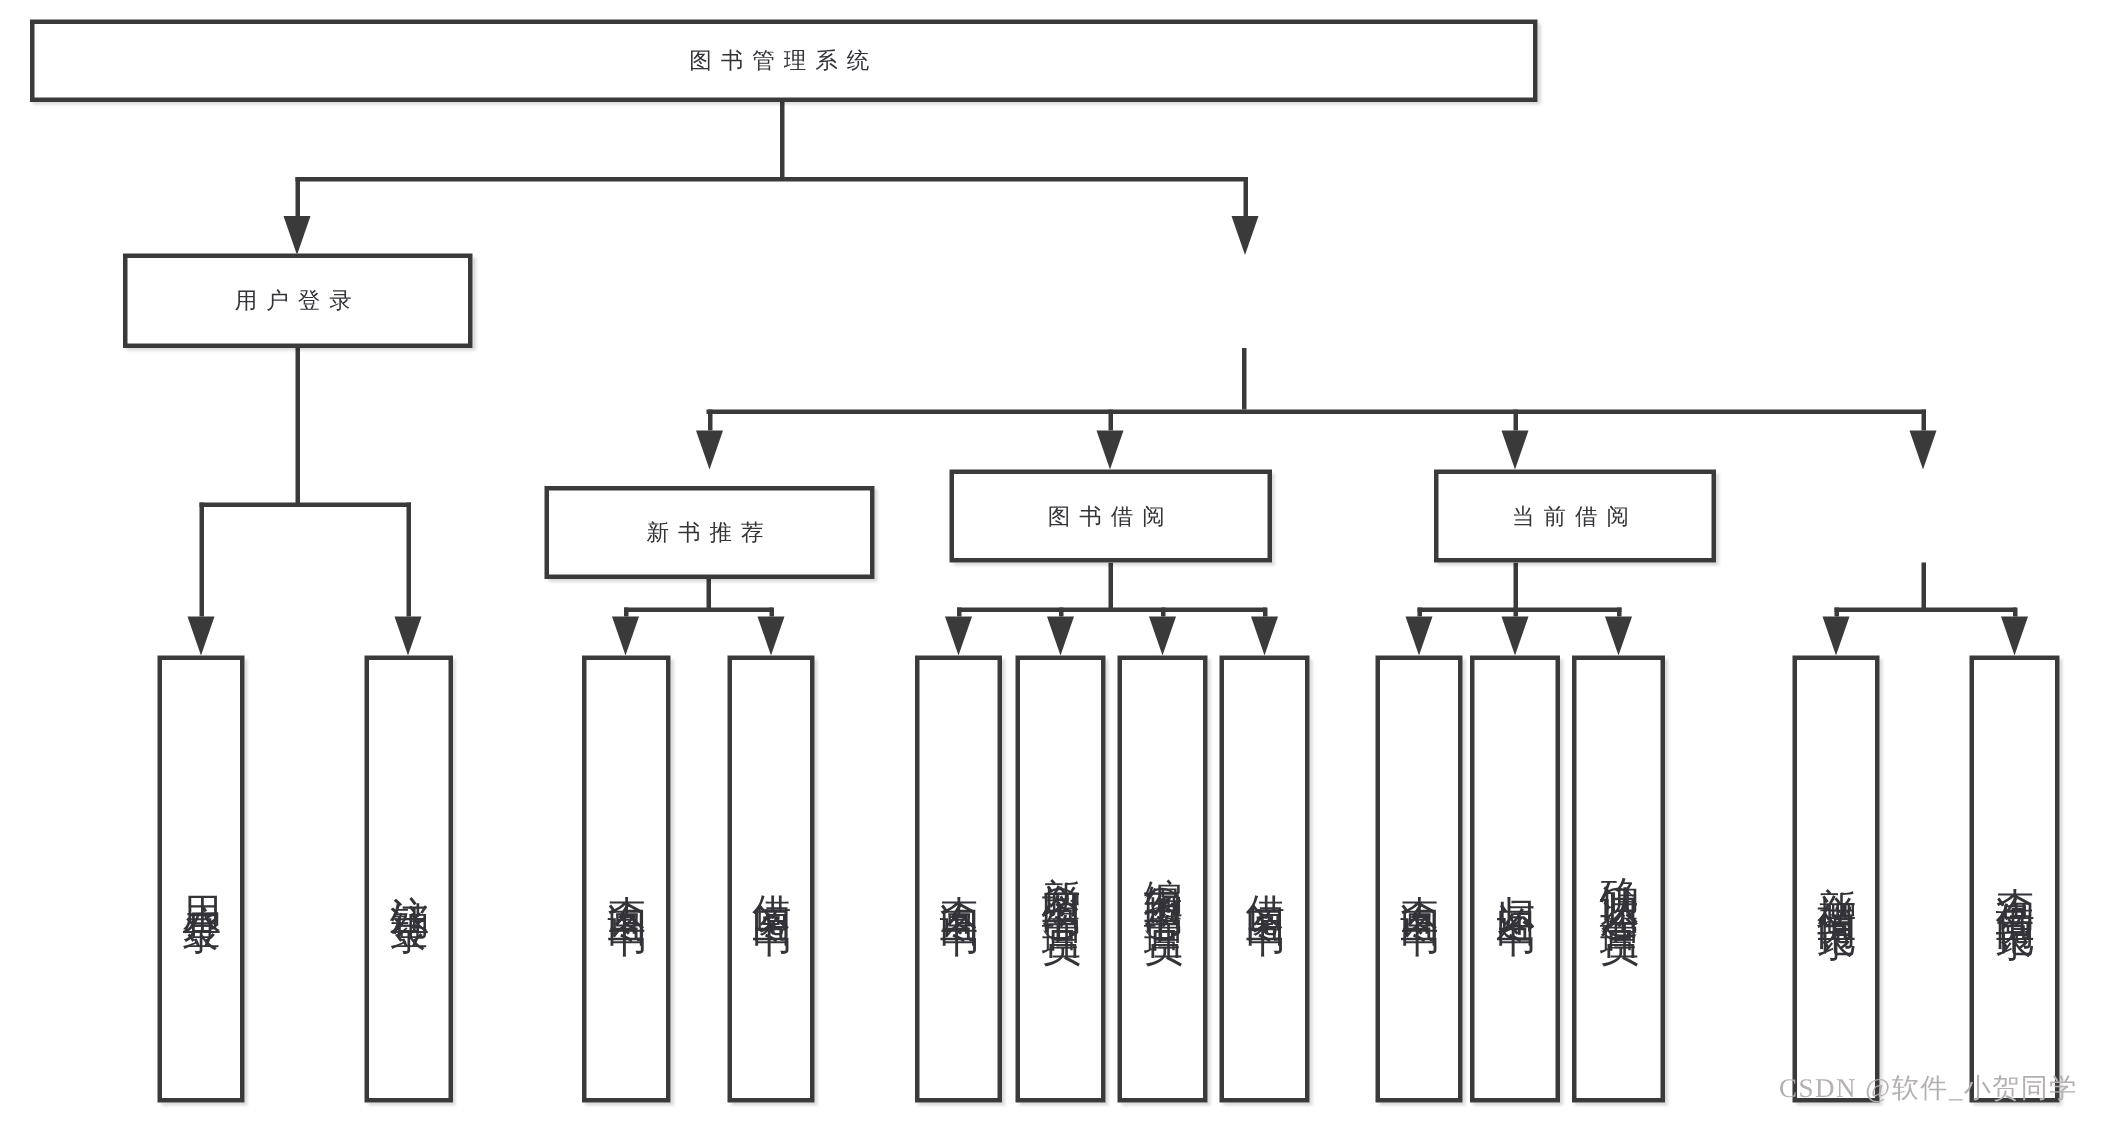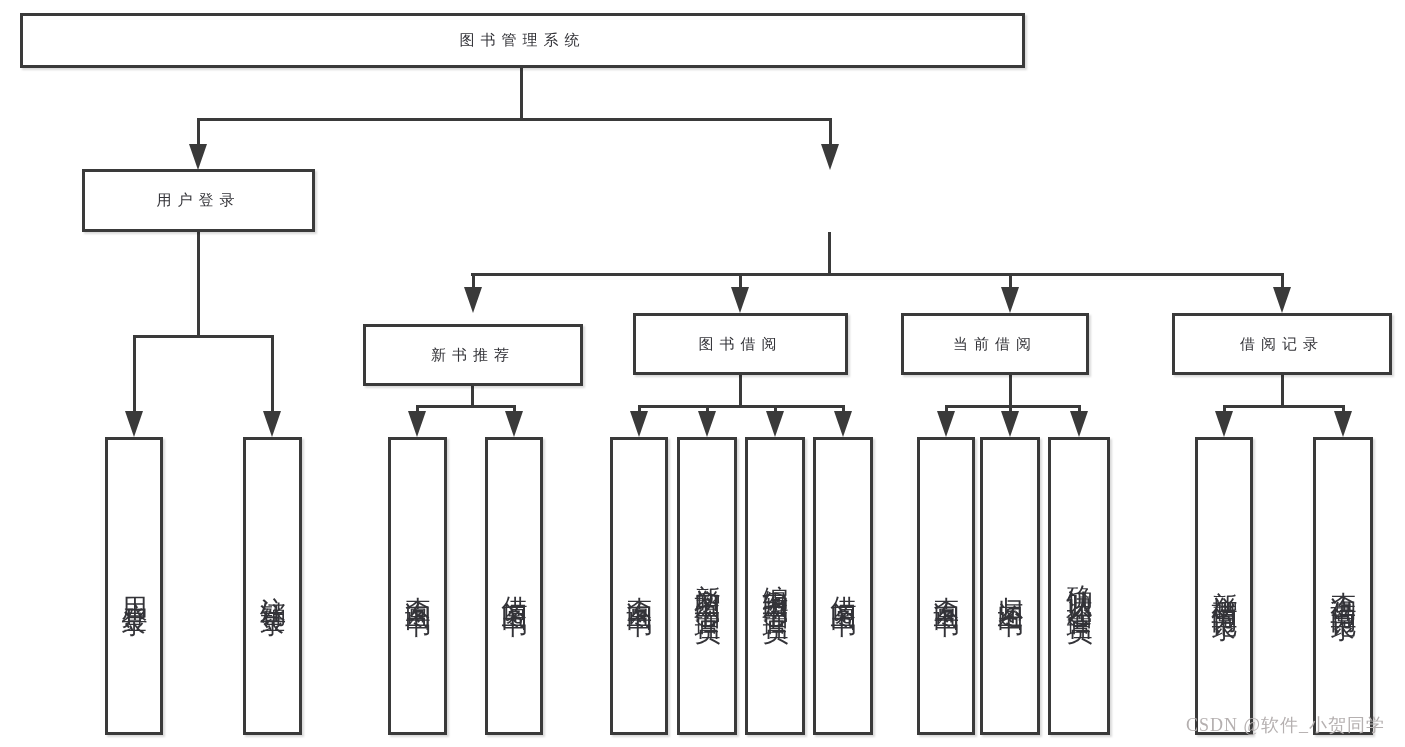--- a/index.html
+++ b/index.html
@@ -169,25 +169,22 @@
   <div class="node" style="left:82px;top:169px;width:233px;height:63px">
     <span class="lbl">用户登录</span>
   </div>
 
   <div class="node" style="left:363px;top:324px;width:220px;height:62px">
     <span class="lbl">新书推荐</span>
   </div>
   <div class="node" style="left:633px;top:313px;width:215px;height:62px">
     <span class="lbl">图书借阅</span>
   </div>
-  <div class="node" style="left:901px;top:313px;width:188px;height:62px">
+  <div class="node" style="left:956px;top:313px;width:188px;height:62px">
     <span class="lbl">当前借阅</span>
-  </div>
-  <div class="node" style="left:1172px;top:313px;width:220px;height:62px">
-    <span class="lbl">借阅记录</span>
   </div>
 
   <div class="node leaf" style="left:105px;top:437px;width:58px;height:298px">
     <span class="lbl">用户登录</span>
   </div>
   <div class="node leaf" style="left:243px;top:437px;width:59px;height:298px">
     <span class="lbl">注销登录</span>
   </div>
 
   <div class="node leaf" style="left:388px;top:437px;width:59px;height:298px">

